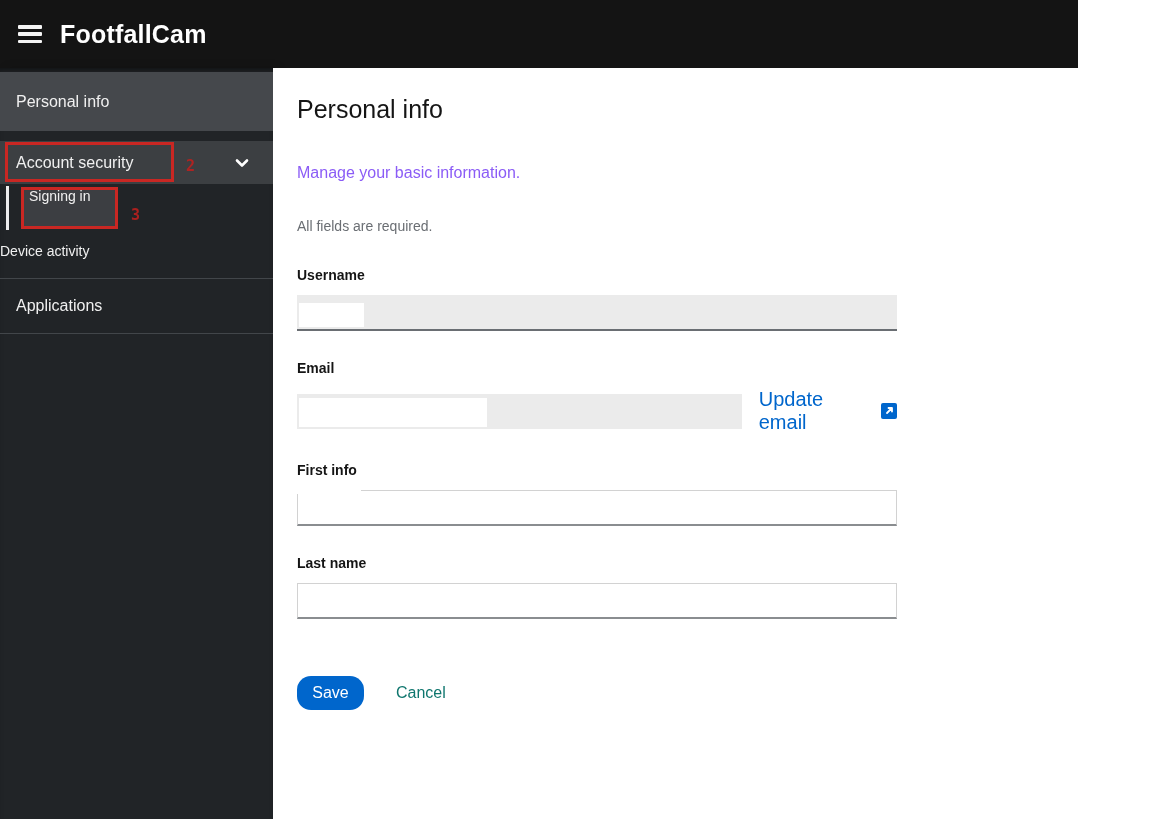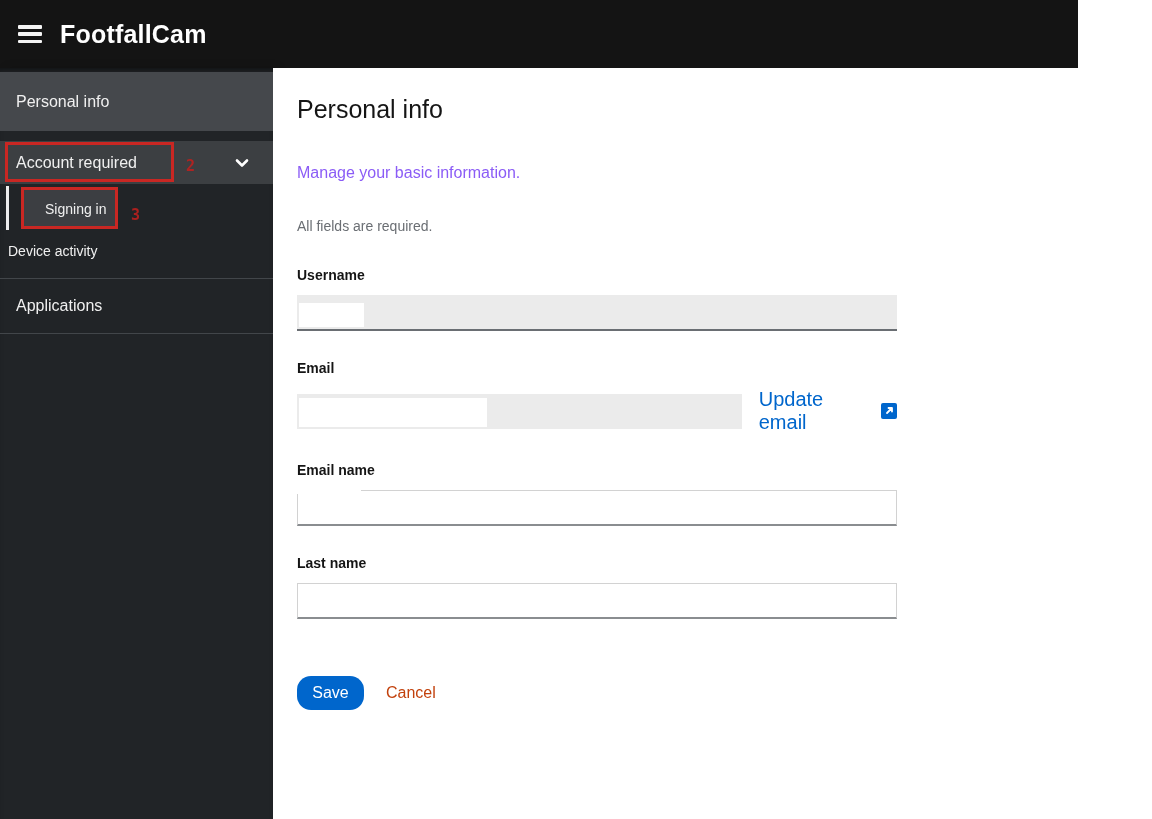--- a/index.html
+++ b/index.html
@@ -17,22 +17,22 @@
   .sidebar { position:absolute; left:0; top:68px; width:273px; height:751px; background:#212427;
              box-shadow:inset 0 6px 6px -4px rgba(0,0,0,0.55), 6px 0 10px -2px rgba(0,0,0,0.25); }
   .nav-item { display:flex; align-items:center; color:#f0f0f0; font-size:16px; cursor:pointer; }
   .nav-personal { height:59px; margin-top:4px; padding-left:16px; background:#45484c; }
   .nav-account { height:43px; margin-top:10px; padding-left:16px; padding-right:24px; background:#3c3f42; justify-content:space-between; }
   .chevron-down { width:14px; height:14px; }
   .subnav { position:relative; padding-top:2px; }
   .current-bar { position:absolute; left:6px; top:2px; width:3px; height:44px; background:#ededed; }
   .sub-row { display:flex; align-items:center; }
   .sub-signin { height:45px; padding-left:21px; }
-  .sub-signin .sub-pill { display:flex; align-items:center; width:96px; height:41px; padding-left:24px; background:#3c3e42; color:#f0f0f0; font-size:14px; cursor:pointer; }
-  .sub-device { height:40px; color:#f0f0f0; font-size:14px; cursor:pointer;margin-left:8px; }
+  .sub-signin .sub-pill { display:flex; align-items:flex-start; width:96px; height:41px; padding-left:8px; background:#3c3e42; color:#f0f0f0; font-size:14px; cursor:pointer; }
+  .sub-device { height:40px; color:#f0f0f0; font-size:14px; cursor:pointer; }
   .nav-divider { border-top:1px solid #42464a; margin-top:7px; }
   .nav-apps { height:55px; padding-left:16px; border-bottom:1px solid #42464a; }
 
   
   .content { position:absolute; left:273px; top:68px; width:805px; height:751px; background:#ffffff; padding:0 24px; }
   .page-title { font-size:25px; font-weight:500; color:#151515; margin-top:27px; }
   .desc { font-size:16px; color:#8b5cf6; margin-top:40px; }
   .required-note { font-size:14px; color:#6a6e73; margin-top:36px; }
 
   .form { margin-top:33px; width:600px; }
@@ -43,21 +43,21 @@
   .input.disabled.no-underline { border-bottom:none; height:35px; }
   .redaction { position:absolute; background:#ffffff; }
   .email-row { display:flex; align-items:center; }
   .email-input-wrap { width:453px; }
   .update-email { display:flex; align-items:center; margin-left:17px; color:#0066cc; font-size:20px; text-decoration:none; cursor:pointer; }
   .extlink-icon { position:relative; width:16px; height:16px; background:#0066cc; border-radius:2px; margin-left:7px; }
   .extlink-icon svg { position:absolute; left:2px; top:2px; }
 
   .actions { display:flex; align-items:center; margin-top:57px; }
   .btn-save { width:67px; height:34px; background:#0066cc; color:#ffffff; font-size:16px; border:none; border-radius:14px; cursor:pointer; font-family:"Liberation Sans", sans-serif; }
-  .link-cancel { margin-left:22px; color:#c2410c; font-size:16px; text-decoration:none; cursor:pointer; }
+  .link-cancel { margin-left:32px; color:#0f766e; font-size:16px; text-decoration:none; cursor:pointer; }
 
   
   .anno-box { position:absolute; border:3px solid #c92723; pointer-events:none; }
   .anno-num { position:absolute; color:rgba(190,32,30,0.88); font-family:"DejaVu Sans Mono", monospace; font-weight:700; font-size:15px; pointer-events:none; }
 </style>
 </head>
 <body>
 
 <div class="page">
   <div class="app">
@@ -69,21 +69,21 @@
           <span></span>
       </div>
       <div class="brand">FootfallCam</div>
     </div>
 
     <div class="sidebar">
       <div class="nav-item nav-personal">
         <span>Personal info</span>
       </div>
       <div class="nav-item nav-account">
-        <span>Account required</span>
+        <span>Account security</span>
         <span class="chevron-down">
           <svg width="14" height="14" viewBox="0 0 14 14">
               <path d="M2 4.5 L7 9.5 L12 4.5" fill="none" stroke="#ffffff" stroke-width="2.6" stroke-linecap="round" stroke-linejoin="round"></path>
             </svg>
         </span>
       </div>
       <div class="subnav">
         <div class="current-bar"></div>
         <div class="sub-row sub-signin">
           <div class="sub-pill">
@@ -127,21 +127,21 @@
               <span class="extlink-icon">
                 <svg width="12" height="12" viewBox="0 0 12 12">
                     <path d="M4 8 L9 3 M5.5 3 H9 V6.5" fill="none" stroke="#ffffff" stroke-width="1.8" stroke-linecap="round" stroke-linejoin="round"></path>
                   </svg>
               </span>
             </a>
           </div>
         </div>
 
         <div class="group">
-          <div class="field-label">Email name</div>
+          <div class="field-label">First info</div>
           <div class="input">
             <div class="redaction" style="left:-1px; top:-4px; width:64px; height:7px;"></div>
           </div>
         </div>
 
         <div class="group">
           <div class="field-label">Last name</div>
           <div class="input"></div>
         </div>
 

